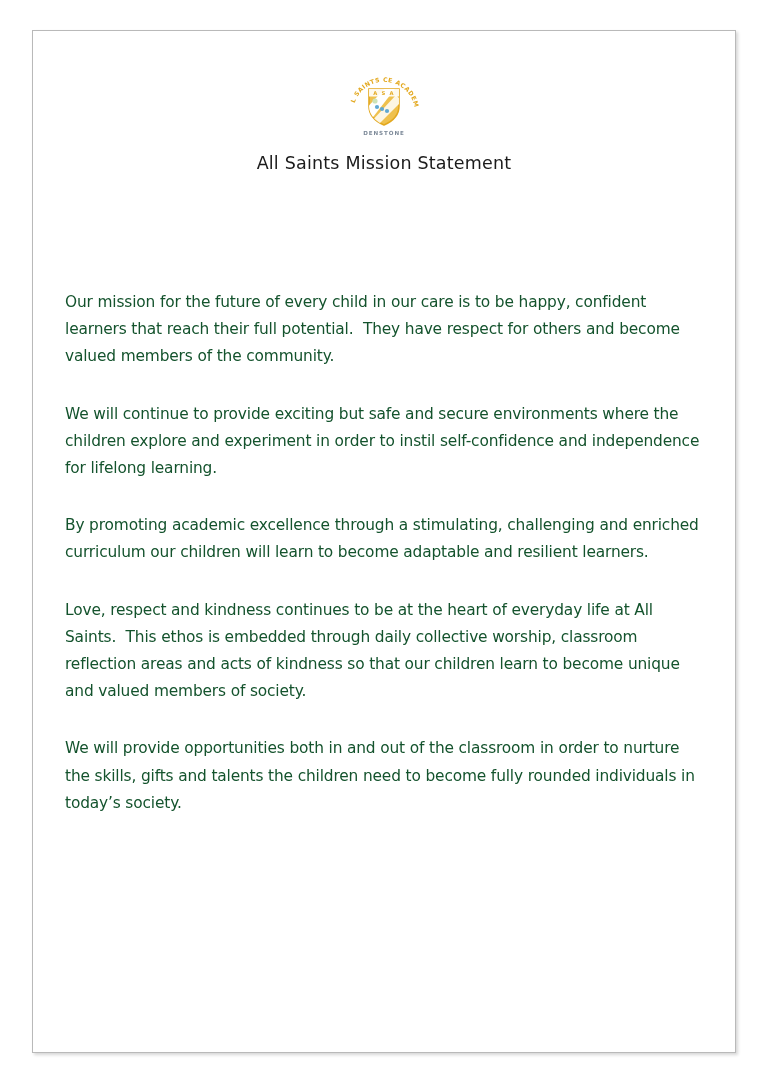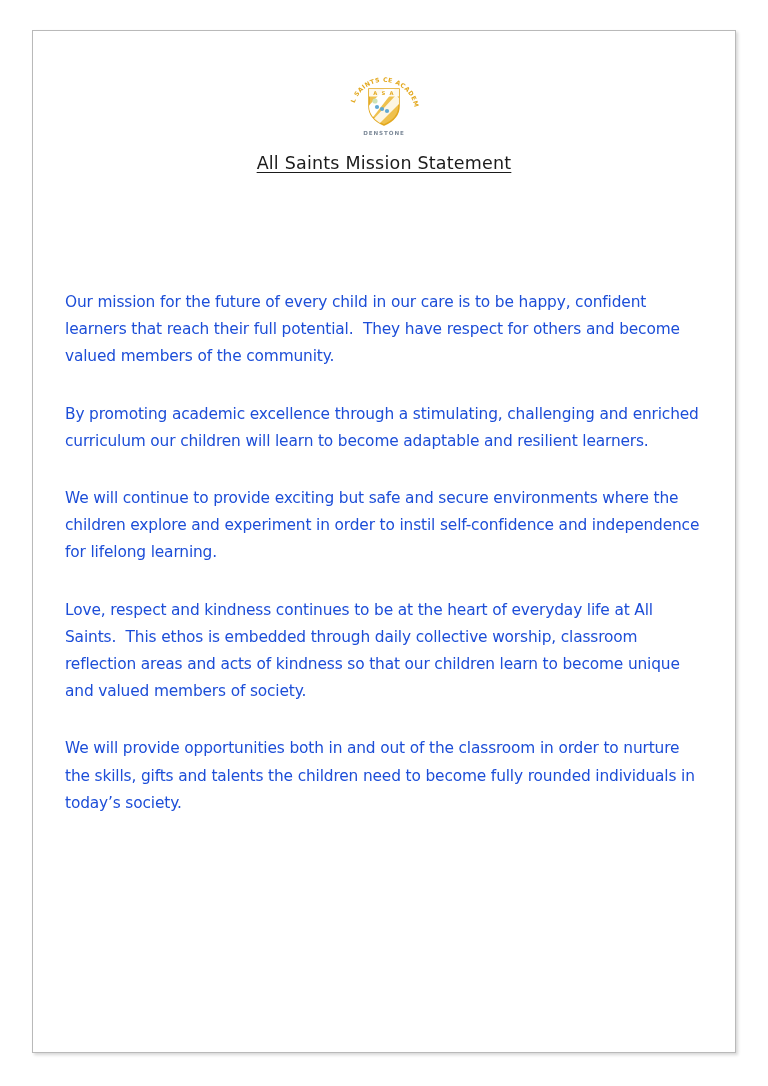--- a/index.html
+++ b/index.html
@@ -61,21 +61,20 @@
     right: 0;
     top: 122px;
     text-align: center;
     font-family: "DejaVu Sans", sans-serif;
     font-size: 17.5px;
     letter-spacing: 0.2px;
     color: #1b1b1b;
     font-weight: 400;
   }
   .doc-title .ul {
-    text-decoration: underline;
     text-underline-offset: 3px;
     text-decoration-thickness: 1.3px;
   }
 
   
   .scripture {
     position: absolute;
     left: 8px;
     right: 8px;
     top: 160px;
@@ -88,21 +87,21 @@
   .scripture .ref { display: block; font-size: 15.2px; }
 
   
   .body-copy {
     position: absolute;
     left: 16px;
     right: 16px;
     top: 258px;
   }
   .para {
-    color: #1d4ed8;
+    color: #14532d;
     font-family: "DejaVu Sans", sans-serif;
     font-size: 15.4px;
     line-height: 27.2px;
     letter-spacing: -0.15px;
     margin: 0 0 30px 0;
     text-align: left;
     white-space: pre-wrap;
   }
   .para:last-child { margin-bottom: 6px; }
 </style>
@@ -147,21 +146,21 @@
         </div>
       </div>
 
       <div class="doc-title">
         <span class="ul">All Saints Mission Statement</span>
       </div>
 
 
       <div class="body-copy">
         <p class="para">Our mission for the future of every child in our care is to be happy, confident learners that reach their full potential.  They have respect for others and become valued members of the community.</p>
+        <p class="para">We will continue to provide exciting but safe and secure environments where the children explore and experiment in order to instil self-confidence and independence for lifelong learning.</p>
         <p class="para">By promoting academic excellence through a stimulating, challenging and enriched curriculum our children will learn to become adaptable and resilient learners.</p>
-        <p class="para">We will continue to provide exciting but safe and secure environments where the children explore and experiment in order to instil self-confidence and independence for lifelong learning.</p>
         <p class="para">Love, respect and kindness continues to be at the heart of everyday life at All Saints.  This ethos is embedded through daily collective worship, classroom reflection areas and acts of kindness so that our children learn to become unique and valued members of society.</p>
         <p class="para">We will provide opportunities both in and out of the classroom in order to nurture the skills, gifts and talents the children need to become fully rounded individuals in today’s society.</p>
       </div>
 
     </div>
   </div>
 </div>
 
 </body></html>

